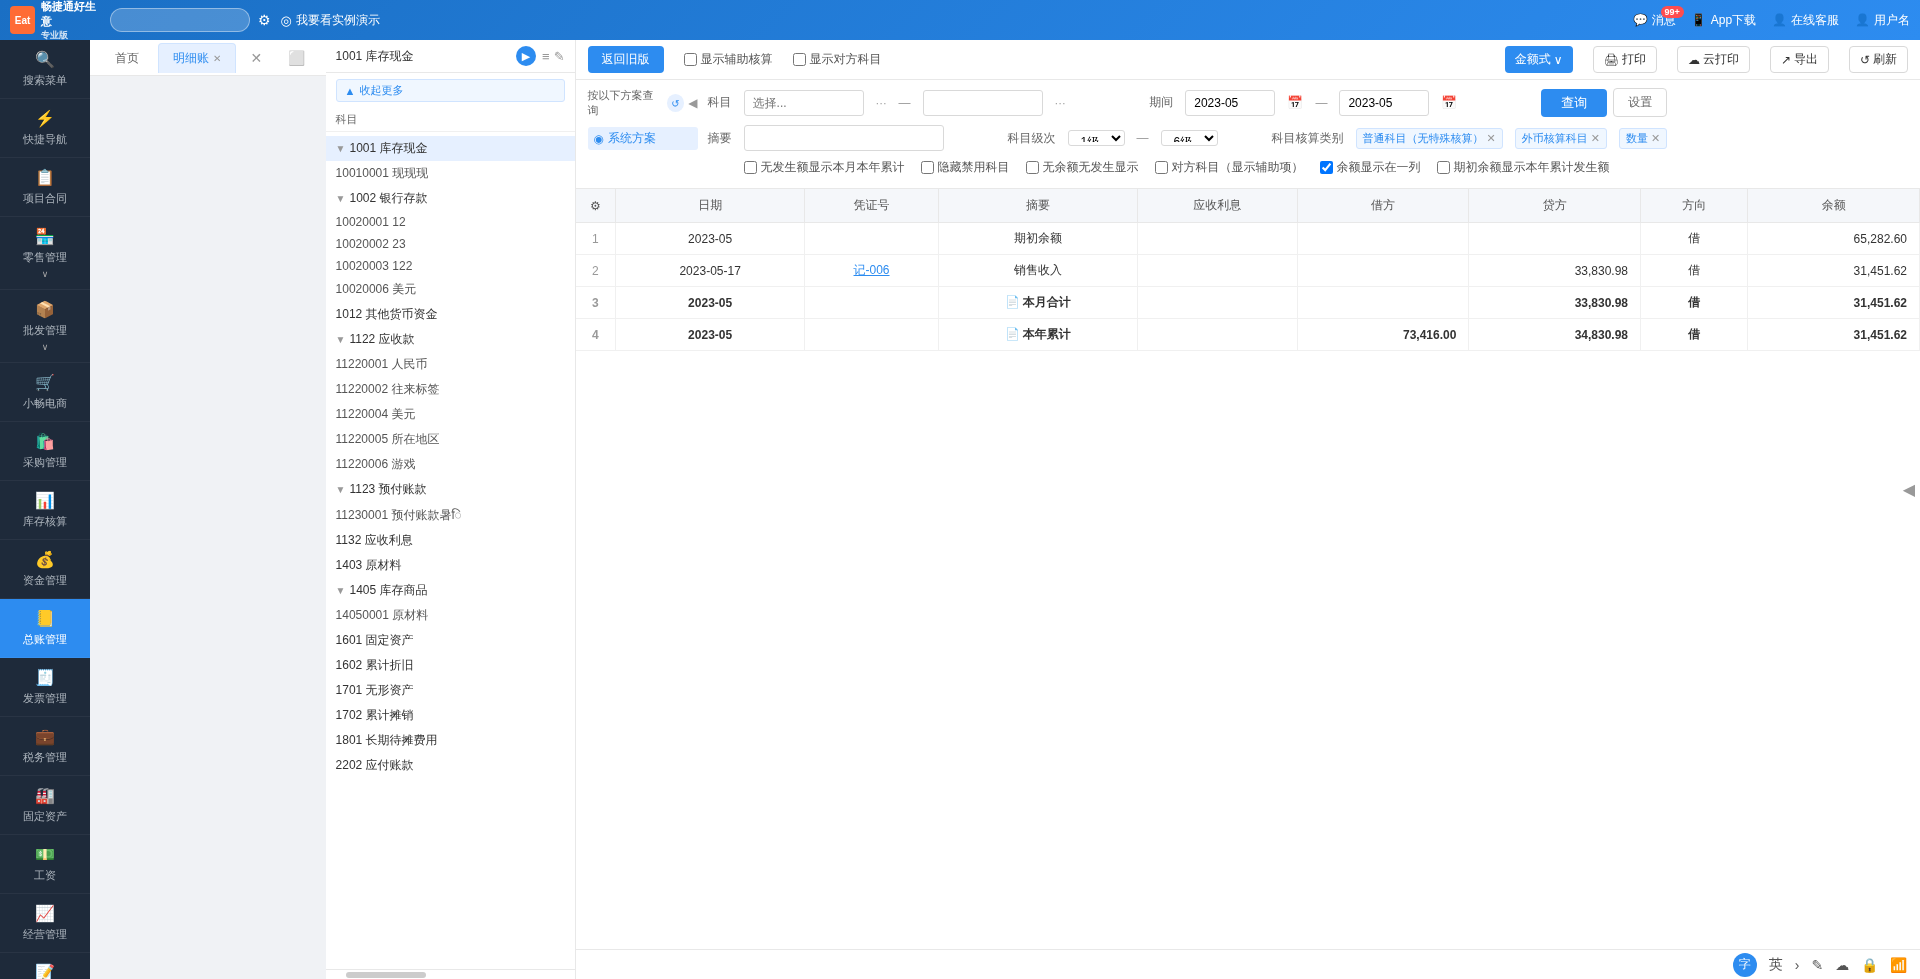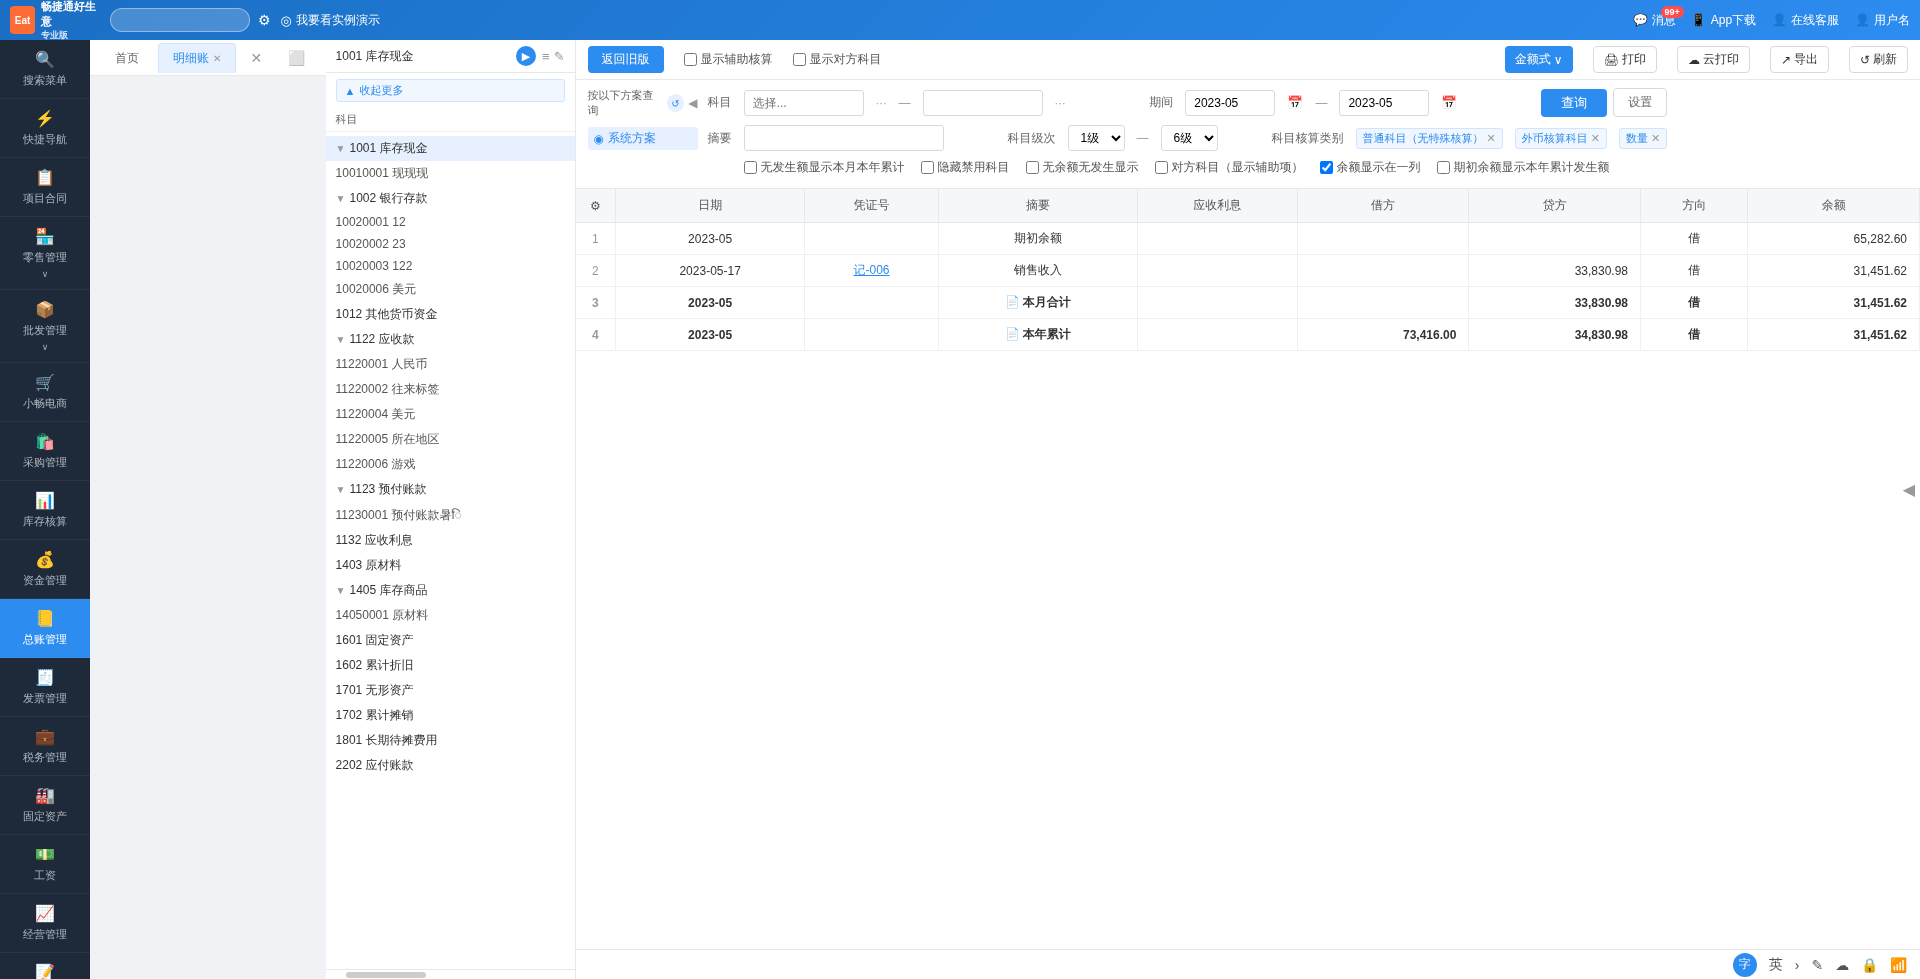--- a/index.html
+++ b/index.html
@@ -344,21 +344,21 @@
       font-size: 12px;
       height: 26px;
       outline: none;
       min-width: 120px;
     }
     .filter-select {
       border: 1px solid #d9d9d9;
       border-radius: 3px;
       padding: 3px 8px;
       font-size: 12px;
-      height: 26px;
+      height: 16px;
       outline: none;
       cursor: pointer;
       background: white;
     }
     .filter-dash { color: #999; }
     .filter-tag {
       display: flex;
       align-items: center;
       gap: 3px;
       background: #f0f7ff;

